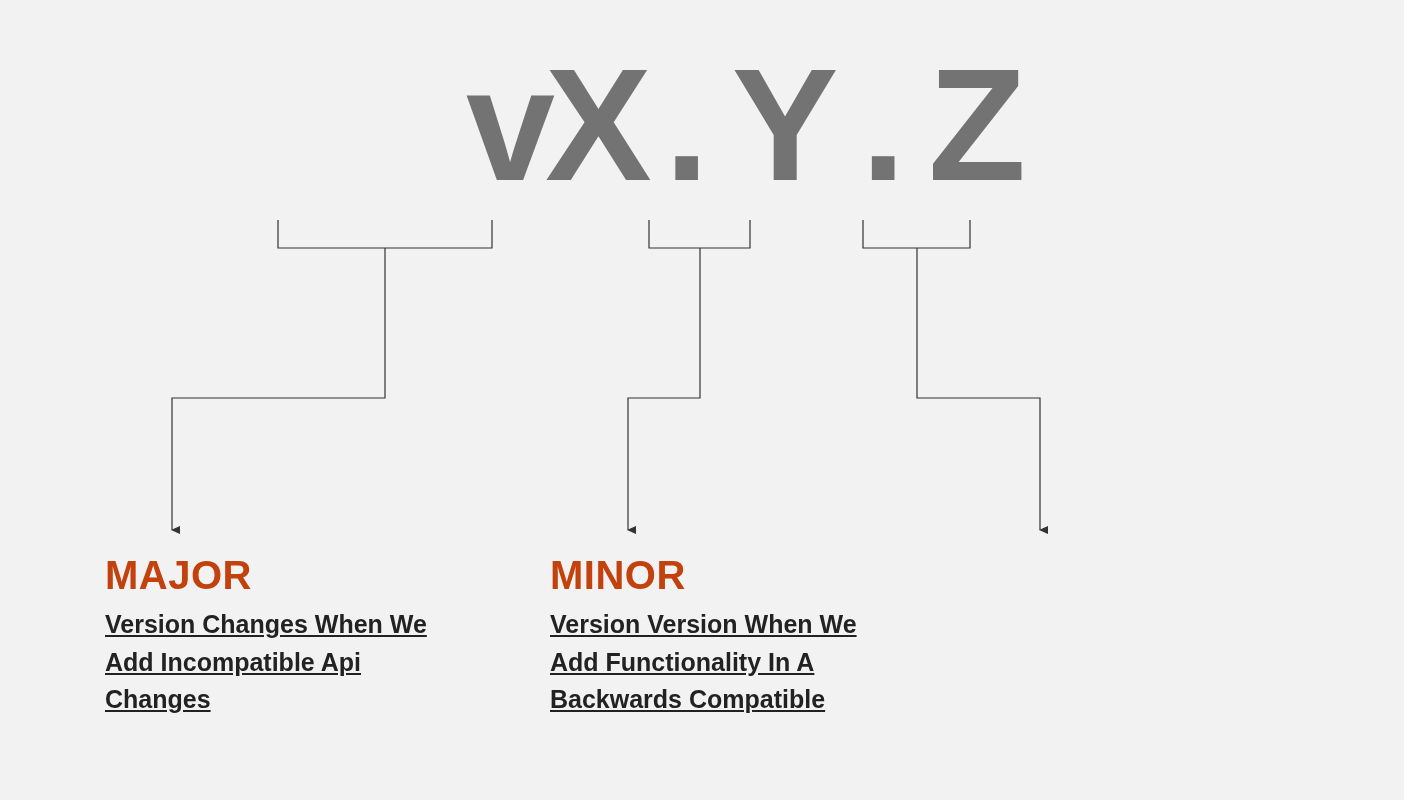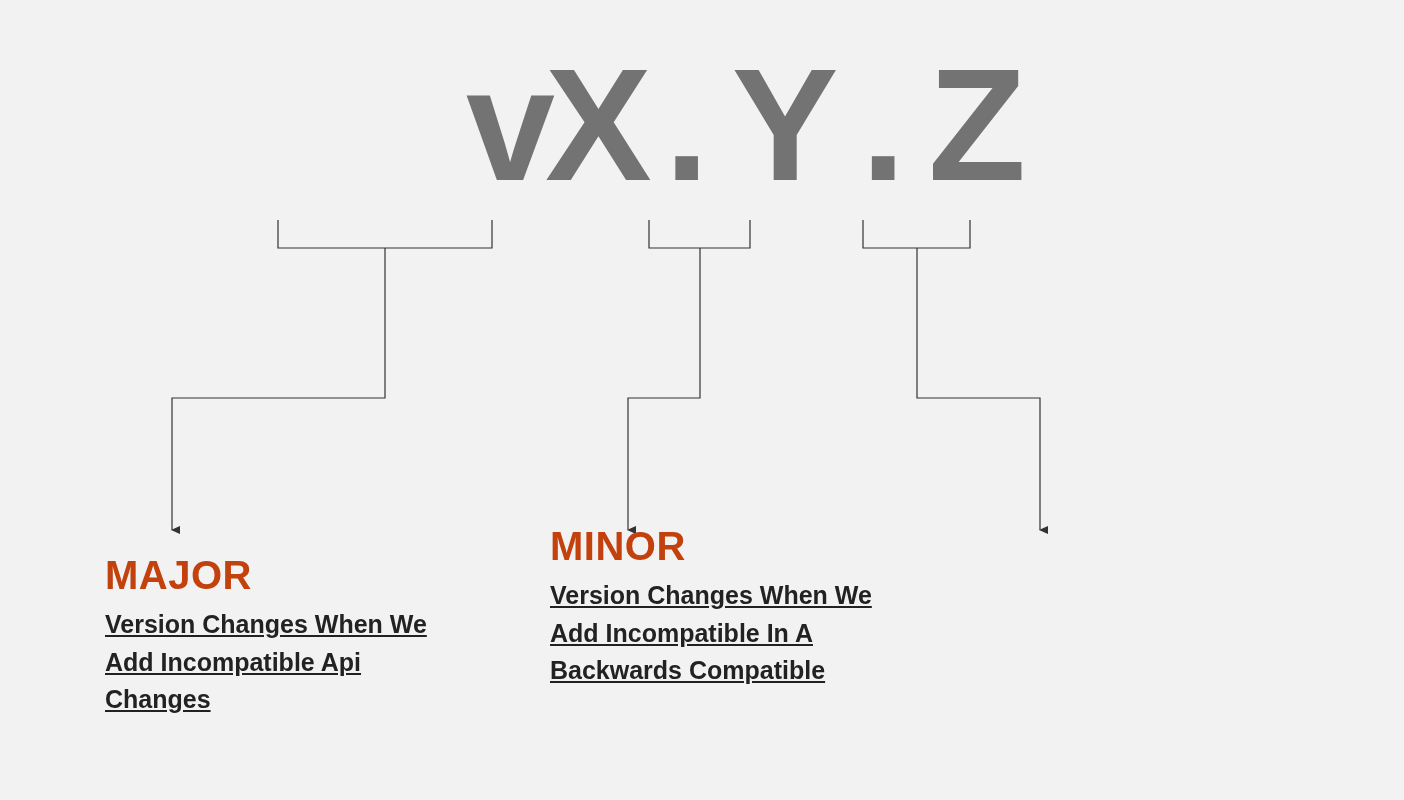--- a/index.html
+++ b/index.html
@@ -65,21 +65,21 @@
       font-weight: 600;
       color: #222;
       line-height: 1.5;
       text-decoration: underline;
     }
     .block-major {
       top: 553px;
       left: 105px;
     }
     .block-minor {
-      top: 524px;
+      top: 553px;
       left: 550px;
     }
     .block-patch {
       top: 553px;
       left: 968px;
     }
   </style>
 </head>
 <body>
 
@@ -109,17 +109,17 @@
     <path d="M 917 248 L 917 398 L 1040 398 L 1040 530" stroke="#333" stroke-width="1.2" fill="none" marker-end="url(#arrowhead)"></path>
   </svg>
 
   <div class="label-block block-major">
     <div class="label-title">MAJOR</div>
     <div class="label-desc">Version Changes When We Add Incompatible Api Changes</div>
   </div>
 
   <div class="label-block block-minor">
     <div class="label-title">MINOR</div>
-    <div class="label-desc">Version Changes When We Add Incompatible In A Backwards Compatible</div>
+    <div class="label-desc">Version Version When We Add Functionality In A Backwards Compatible</div>
   </div>
 
 
 </div>
 
 </body></html>

